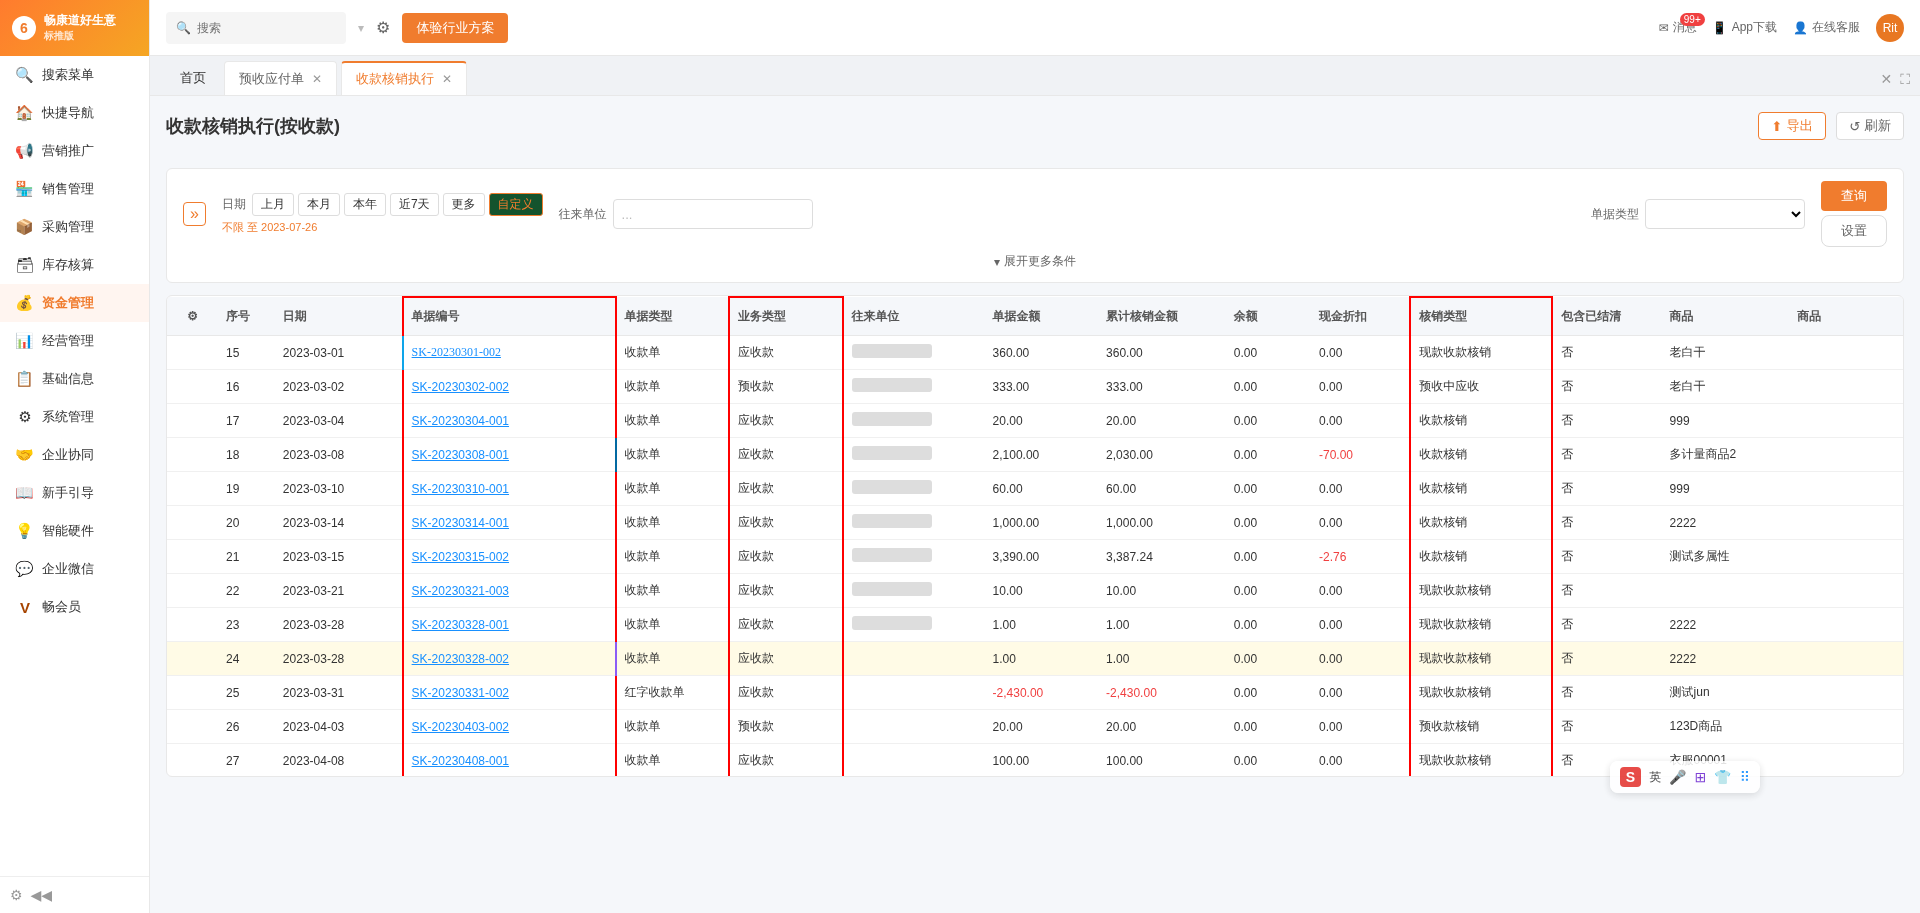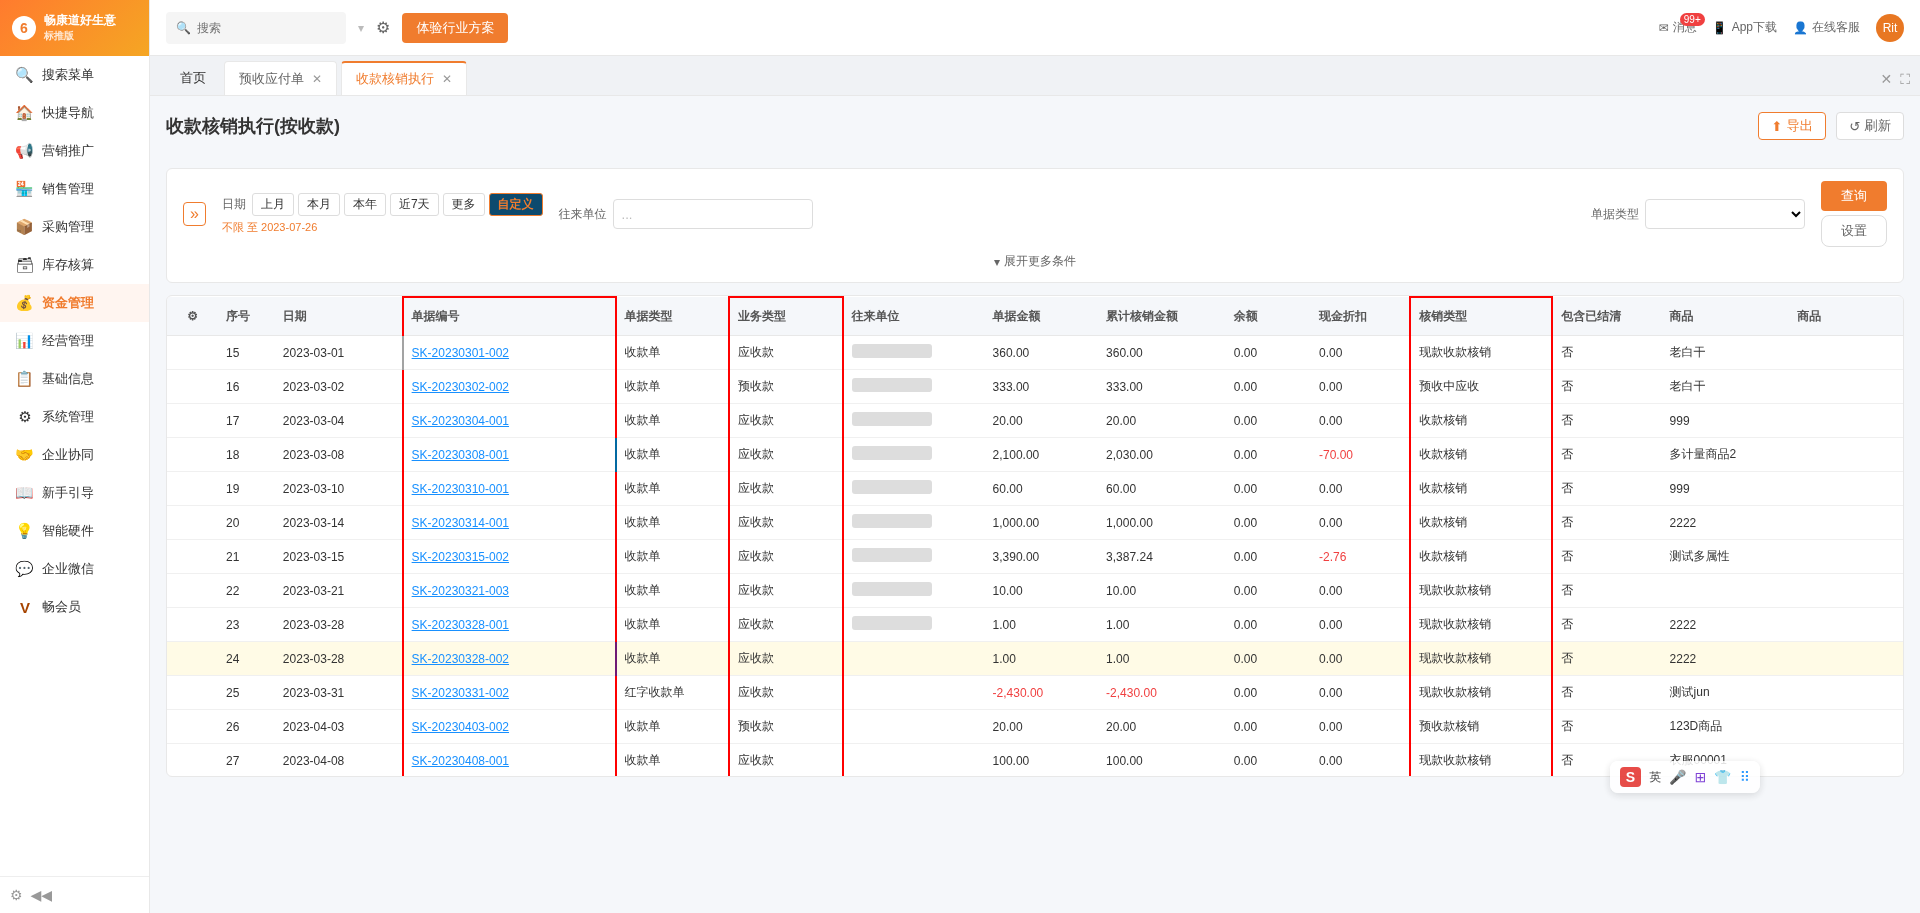--- a/index.html
+++ b/index.html
@@ -43,21 +43,21 @@
     .page-title-right { display: flex; gap: 10px; font-size: 13px; }
     .btn-export { color: #f07c2e; border: 1px solid #f07c2e; background: #fff; border-radius: 4px; padding: 4px 12px; cursor: pointer; display: flex; align-items: center; gap: 4px; }
     .btn-refresh { color: #666; border: 1px solid #ddd; background: #fff; border-radius: 4px; padding: 4px 12px; cursor: pointer; display: flex; align-items: center; gap: 4px; }
 
     
     .filter-bar { background: #fff; border-radius: 6px; padding: 12px 16px; margin-bottom: 12px; border: 1px solid #e8e8e8; }
     .filter-row { display: flex; align-items: center; gap: 16px; flex-wrap: wrap; }
     .filter-label { color: #666; font-size: 12px; white-space: nowrap; }
     .filter-date-btns { display: flex; gap: 4px; align-items: flex-start; }
     .filter-date-btn { padding: 2px 8px; border: 1px solid #ddd; border-radius: 3px; background: #fff; cursor: pointer; font-size: 12px; color: #333; }
-    .filter-date-btn.active-custom { background: #0c4a6e; border-color: #f07c2e; color: #f07c2e; font-weight: bold; }
+    .filter-date-btn.active-custom { background: #14532d; border-color: #f07c2e; color: #f07c2e; font-weight: normal; }
     .filter-date-range { font-size: 11px; color: #f07c2e; margin-top: 4px; }
     .filter-select { height: 30px; border: 1px solid #ddd; border-radius: 4px; padding: 0 24px 0 8px; font-size: 12px; outline: none; min-width: 160px; background: #fff; }
     .btn-query { background: #f07c2e; color: #fff; border: none; border-radius: 4px; padding: 6px 20px; font-size: 13px; cursor: pointer; }
     .btn-setting { background: #fff; color: #666; border: 1px solid #ddd; border-radius: 8px; padding: 6px 14px; font-size: 13px; cursor: pointer; }
     .expand-more { display: flex; align-items: center; justify-content: center; gap: 4px; color: #666; font-size: 12px; cursor: pointer; margin-top: 6px; }
 
     
     .table-wrap { background: #fff; border-radius: 6px; border: 1px solid #e8e8e8; overflow: auto; }
     table { width: 100%; border-collapse: collapse; font-size: 12px; }
     thead th { background: #f5f7fa; color: #555; font-weight: bold; padding: 10px 8px; border-bottom: 1px solid #e8e8e8; text-align: left; white-space: nowrap; position: sticky; top: 0; }
@@ -286,21 +286,21 @@
               <th style="width:70px;">包含已结清</th>
               <th style="width:90px;">商品</th>
               <th style="width:80px;">商品</th>
             </tr>
           </thead>
           <tbody id="table-body">
           <tr>
                 <td></td>
                 <td>15</td>
                 <td>2023-03-01</td>
-                <td style="border-left: 2px solid #a3a3a3; border-right: 2px solid red;"><a href="#" class="link">SK-20230301-002</a></td>
+                <td style="border-left: 2px solid #0ea5e9; border-right: 2px solid red; font-family: Liberation Serif, serif;"><a href="#" class="link">SK-20230301-002</a></td>
                 <td>收款单</td>
                 <td style="border-left: 2px solid red; border-right: 2px solid red;">应收款</td>
                 <td><span style="display: inline-block; width: 80px; height: 14px; background: rgb(221, 221, 221); border-radius: 3px;"></span></td>
                 <td>360.00</td>
                 <td>360.00</td>
                 <td>0.00</td>
                 <td>0.00</td>
                 <td style="border-left: 2px solid red; border-right: 2px solid red;">现款收款核销</td>
                 <td>否</td>
                 <td>老白干</td>
@@ -439,21 +439,21 @@
                 <td>0.00</td>
                 <td style="border-left: 2px solid red; border-right: 2px solid red;">现款收款核销</td>
                 <td>否</td>
                 <td>2222</td>
                 <td></td>
               </tr>
               <tr class="highlighted">
                 <td></td>
                 <td>24</td>
                 <td>2023-03-28</td>
-                <td style="border-left: 2px solid red; border-right: 2px solid #701a75;"><a href="#" class="link">SK-20230328-002</a></td>
+                <td style="border-left: 2px solid red; border-right: 2px solid #8b5cf6;"><a href="#" class="link">SK-20230328-002</a></td>
                 <td>收款单</td>
                 <td style="border-left: 2px solid red; border-right: 2px solid red;">应收款</td>
                 <td class="blurred"></td>
                 <td>1.00</td>
                 <td>1.00</td>
                 <td>0.00</td>
                 <td>0.00</td>
                 <td style="border-left: 2px solid red; border-right: 2px solid red;">现款收款核销</td>
                 <td>否</td>
                 <td>2222</td>

